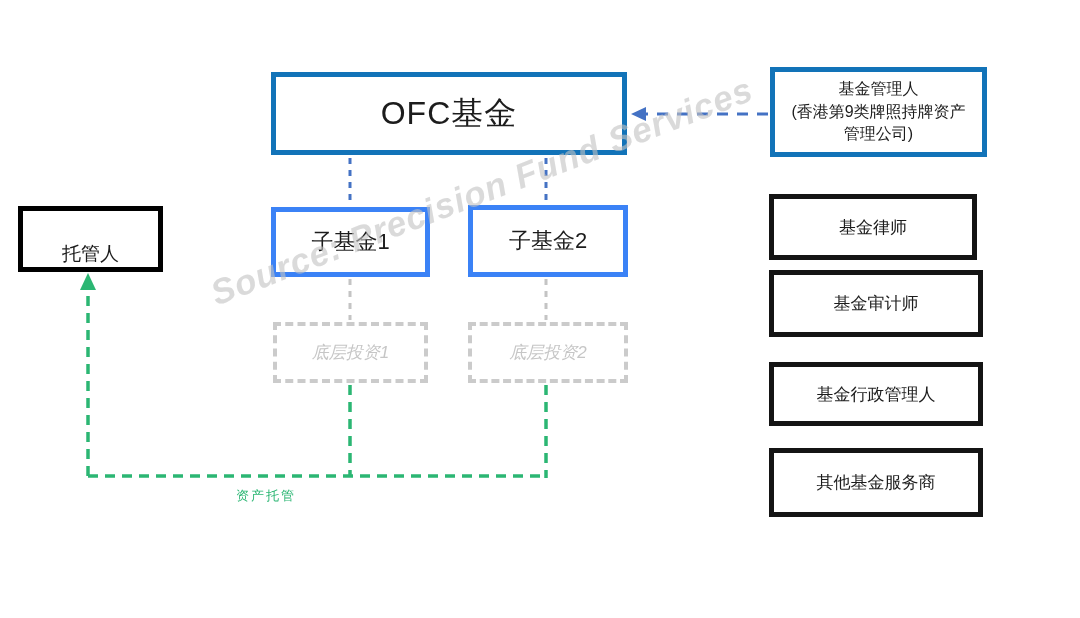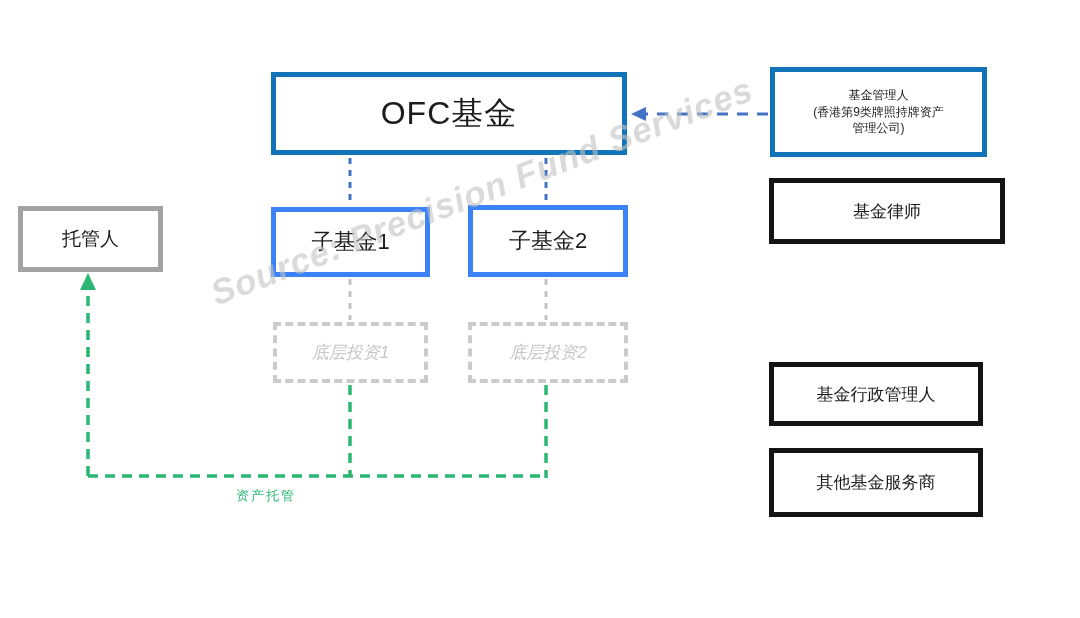--- a/index.html
+++ b/index.html
@@ -8,28 +8,28 @@
     font-family:"Liberation Sans","DejaVu Sans",sans-serif;color:#1c1c1c;
   }
   #lines{position:absolute;left:0;top:0;z-index:1;}
   .box{
     position:absolute;box-sizing:border-box;background:#ffffff;
     display:flex;align-items:center;justify-content:center;text-align:center;
     z-index:2;
   }
   .box-blue-strong{border:5px solid #1273b8;}
   .box-blue-light{border:5px solid #3b82f6;}
-  .box-green{border:5px solid #a3a3a3;}
+  .box-green{border:5px solid #000000;align-items:flex-end;}
   .box-black{border:5px solid #141414;}
   .box-dashed{border:4px dashed #cbcbcb;background:transparent;}
   .ofc-label{font-size:32px;letter-spacing:1px;}
   .sub-label{font-size:22px;}
   .cust-label{font-size:19px;}
   .svc-label{font-size:17px;}
-  .mgr-label{font-size:12px;line-height:1.4;align-items:center;}
+  .mgr-label{font-size:16px;line-height:1.4;align-items:center;}
   .under-label{font-size:17px;font-style:italic;color:#c6c6c6;}
   #custody-label{
     position:absolute;left:236px;top:487px;z-index:2;
     font-size:13px;color:#2bb673;letter-spacing:2px;
   }
   #watermark{
     position:absolute;left:205px;top:276px;z-index:3;pointer-events:none;
     transform:rotate(-21deg);transform-origin:0 0;
     font-size:35px;font-style:italic;font-weight:bold;letter-spacing:1px;
     color:#c3c3c3;opacity:.6;white-space:nowrap;
@@ -83,22 +83,25 @@
   <div id="custody-label">资产托管</div>
 
   <div class="box box-blue-strong mgr-label" style="left:770px;top:67px;width:217px;height:90px;">
     <div>
       <div>基金管理人</div>
       <div>(香港第9类牌照持牌资产</div>
       <div>管理公司)</div>
     </div>
   </div>
 
-  <div class="box box-black svc-label" style="left:769px;top:178px;width:236px;height:66px;">
+  <div class="box box-black svc-label" style="left:769px;top:194px;width:208px;height:66px;">
     <span>基金律师</span>
+  </div>
+  <div class="box box-black svc-label" style="left:769px;top:270px;width:214px;height:67px;">
+    <span>基金审计师</span>
   </div>
   <div class="box box-black svc-label" style="left:769px;top:362px;width:214px;height:64px;">
     <span>基金行政管理人</span>
   </div>
   <div class="box box-black svc-label" style="left:769px;top:448px;width:214px;height:69px;">
     <span>其他基金服务商</span>
   </div>
 
   <div id="watermark">Source: Precision Fund Services</div>
 

